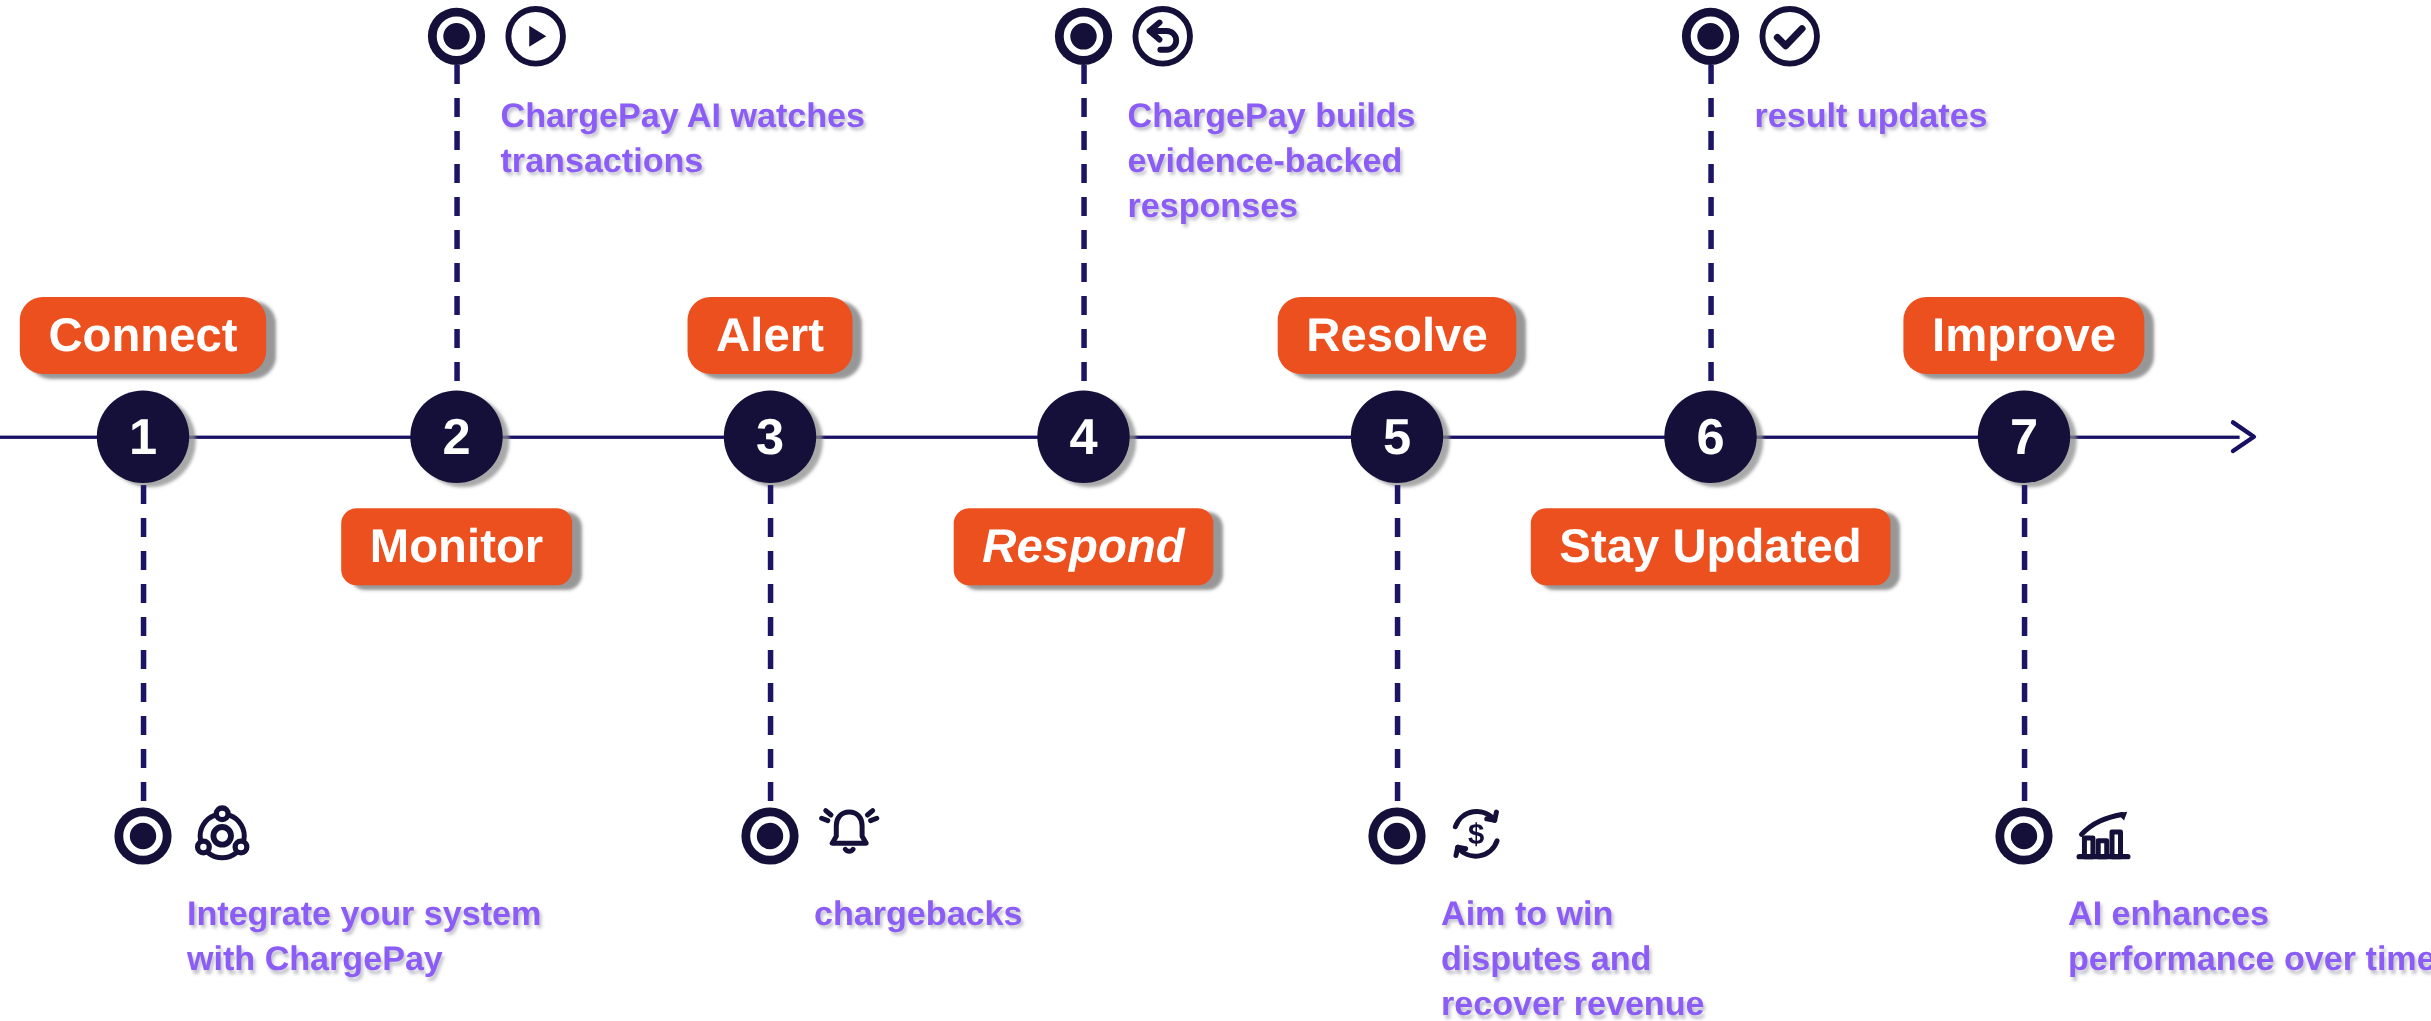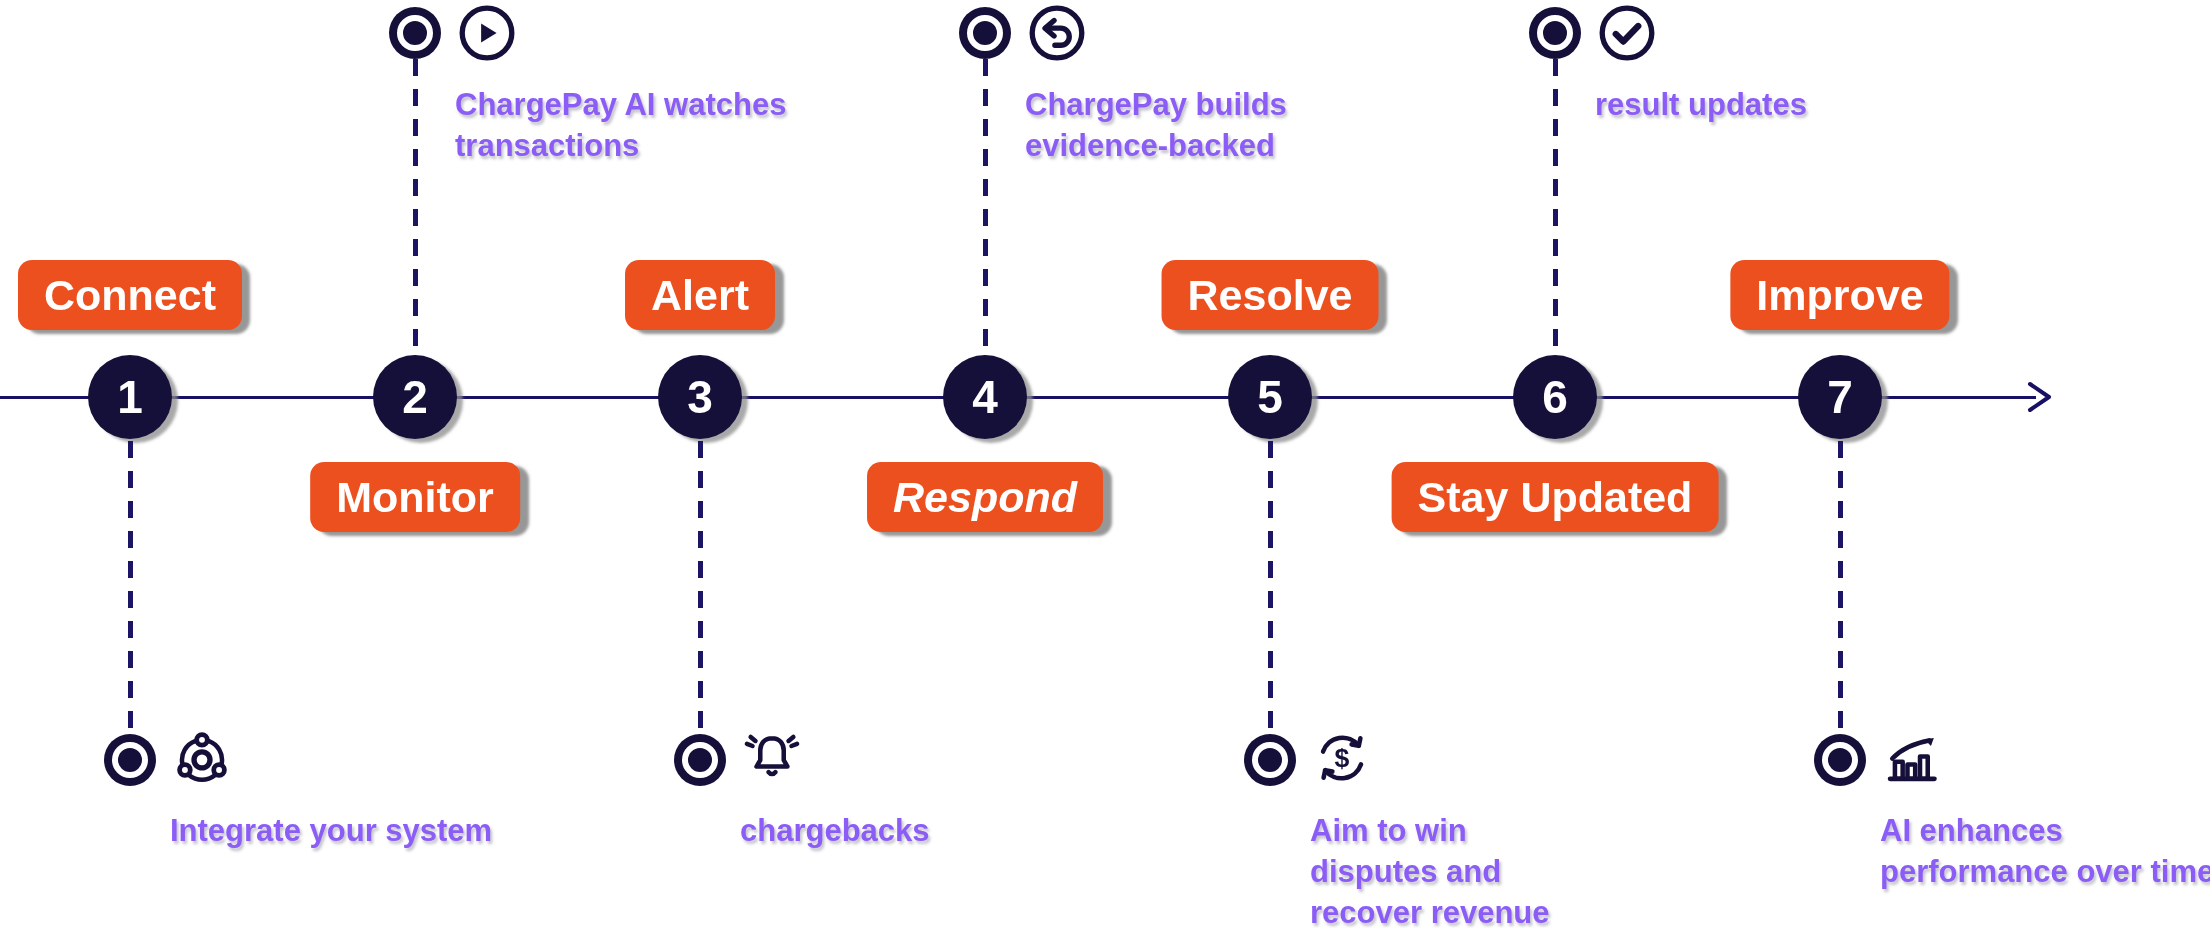--- a/index.html
+++ b/index.html
@@ -19,21 +19,21 @@
     position:absolute;
     transform:translateX(-50%);
     background:#ED501F;
     color:#ffffff;
     font-size:43px;font-weight:700;line-height:52px;
     padding:9px 26px;
     border-radius:14px;
     white-space:nowrap;
     box-shadow:8px 4px 3px rgba(140,140,140,0.9);
   }
-  .badge.top{top:260px;}
+  .badge.top{top:270px;border-radius:21px;}
   .badge.bottom{top:462px;}
   .step-circle{
     position:absolute;top:355px;width:84px;height:84px;
     margin-left:-42px;
     background:#15103A;border-radius:50%;
     color:#ffffff;font-size:46px;font-weight:700;
     display:flex;align-items:center;justify-content:center;
     box-shadow:6px 4px 3px rgba(140,140,140,0.75);
   }
   .dash{
@@ -87,20 +87,21 @@
           <path d="M14.6 5.7 A7.5 7.5 0 0 1 19.4 14.0"></path>
           <path d="M16.8 18.45 A7.5 7.5 0 0 1 7.2 18.45"></path>
           <path d="M4.6 14.0 A7.5 7.5 0 0 1 9.4 5.7"></path>
           <circle cx="12" cy="12.7" r="3.0" stroke-width="2"></circle>
           <circle cx="12" cy="5.2" r="2.0" stroke-width="1.8"></circle>
           <circle cx="5.6" cy="16.5" r="2.0" stroke-width="1.8"></circle>
           <circle cx="18.4" cy="16.5" r="2.0" stroke-width="1.8"></circle>
         </svg></span>
       <div class="desc bottom" style="left: 170px;">
         <div>Integrate your system</div>
+        <div>with ChargePay</div>
       </div>
       <div class="badge bottom" style="left: 415px;">Monitor</div>
       <div class="step-circle" style="left: 415px;">2</div>
       <div class="dash top" style="left: 415px;"></div>
       <div class="marker top" style="left: 415px;">
         <div class="ring"></div>
       </div>
       <span class="icon top" style="left: 455px;"><svg width="64" height="64" viewBox="0 0 24 24" fill="none" stroke="#15103A" stroke-width="1.7" stroke-linecap="round" stroke-linejoin="round">
           <circle cx="12" cy="12" r="9.3" stroke-width="2"></circle>
           <path d="M9.8 8.4 L15.6 12 L9.8 15.6 Z" fill="#15103A" stroke="none"></path>
@@ -133,20 +134,21 @@
         <div class="ring"></div>
       </div>
       <span class="icon top" style="left: 1025px;"><svg width="64" height="64" viewBox="0 0 24 24" fill="none" stroke="#15103A" stroke-width="1.7" stroke-linecap="round" stroke-linejoin="round">
           <circle cx="12" cy="12" r="9.3" stroke-width="2"></circle>
           <path d="M10.9 7.3 L7.5 10.2 L10.9 13.1" stroke-width="2"></path>
           <path d="M7.9 10.2 H13.4 A3.2 3.2 0 0 1 13.4 16.6 H11.2" stroke-width="2"></path>
         </svg></span>
       <div class="desc top" style="left: 1025px;">
         <div>ChargePay builds</div>
         <div>evidence-backed</div>
+        <div>responses</div>
       </div>
       <div class="badge top" style="left: 1270px;">Resolve</div>
       <div class="step-circle" style="left: 1270px;">5</div>
       <div class="dash bottom" style="left: 1270px;"></div>
       <div class="marker bottom" style="left: 1270px;">
         <div class="ring"></div>
       </div>
       <span class="icon bottom" style="left: 1310px;"><svg width="64" height="64" viewBox="0 0 24 24" fill="none" stroke="#15103A" stroke-width="1.7" stroke-linecap="round" stroke-linejoin="round">
           <path d="M4.9 9.6 A7.7 7.7 0 0 1 18.3 7.4"></path>
           <path d="M18.9 4.6 L18.3 7.4 L15.6 6.9"></path>

